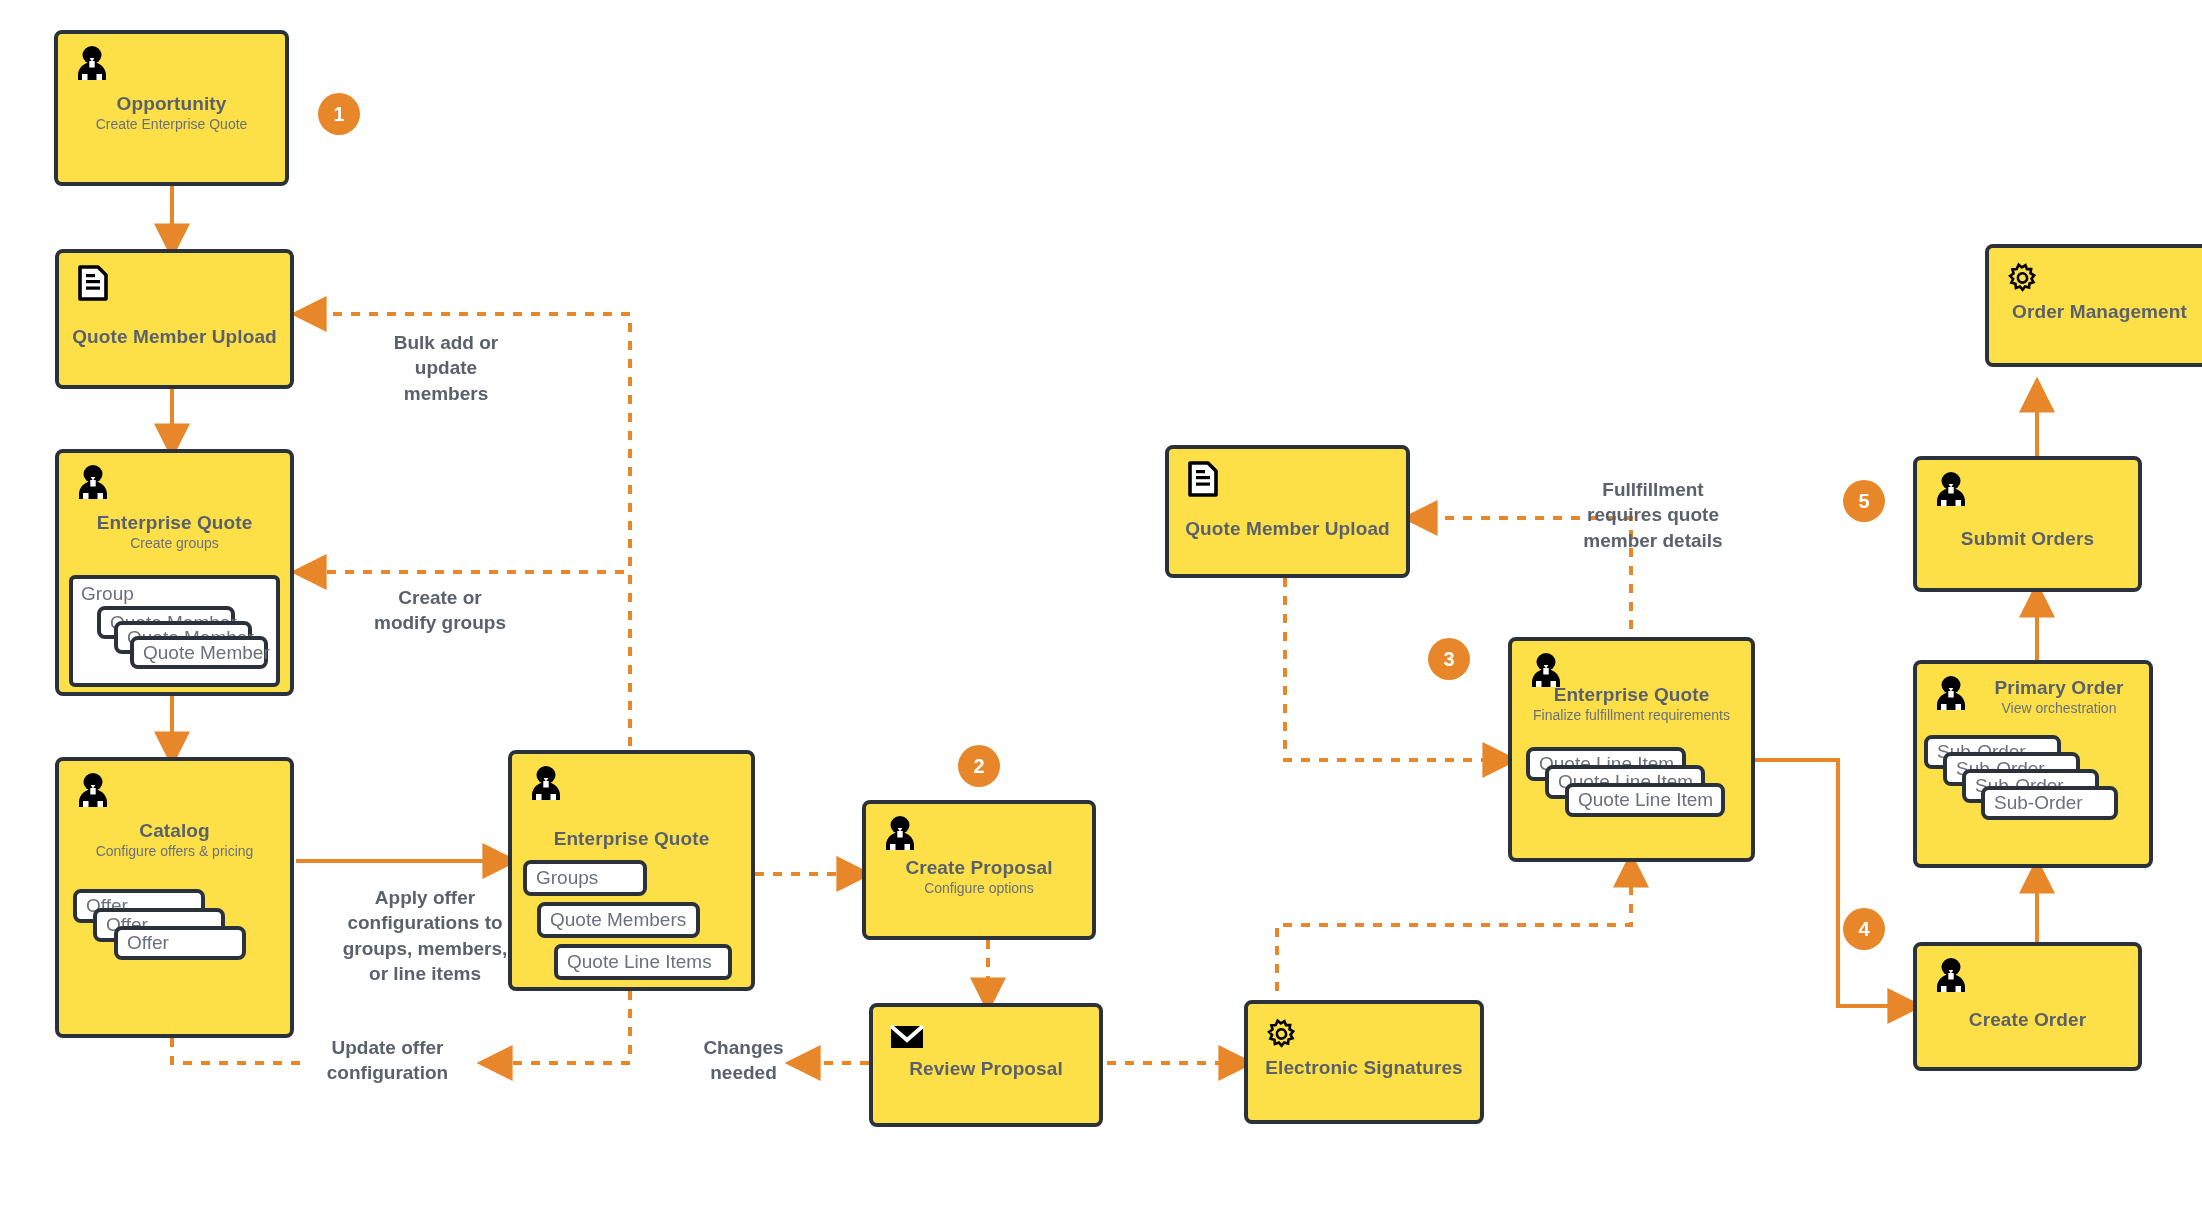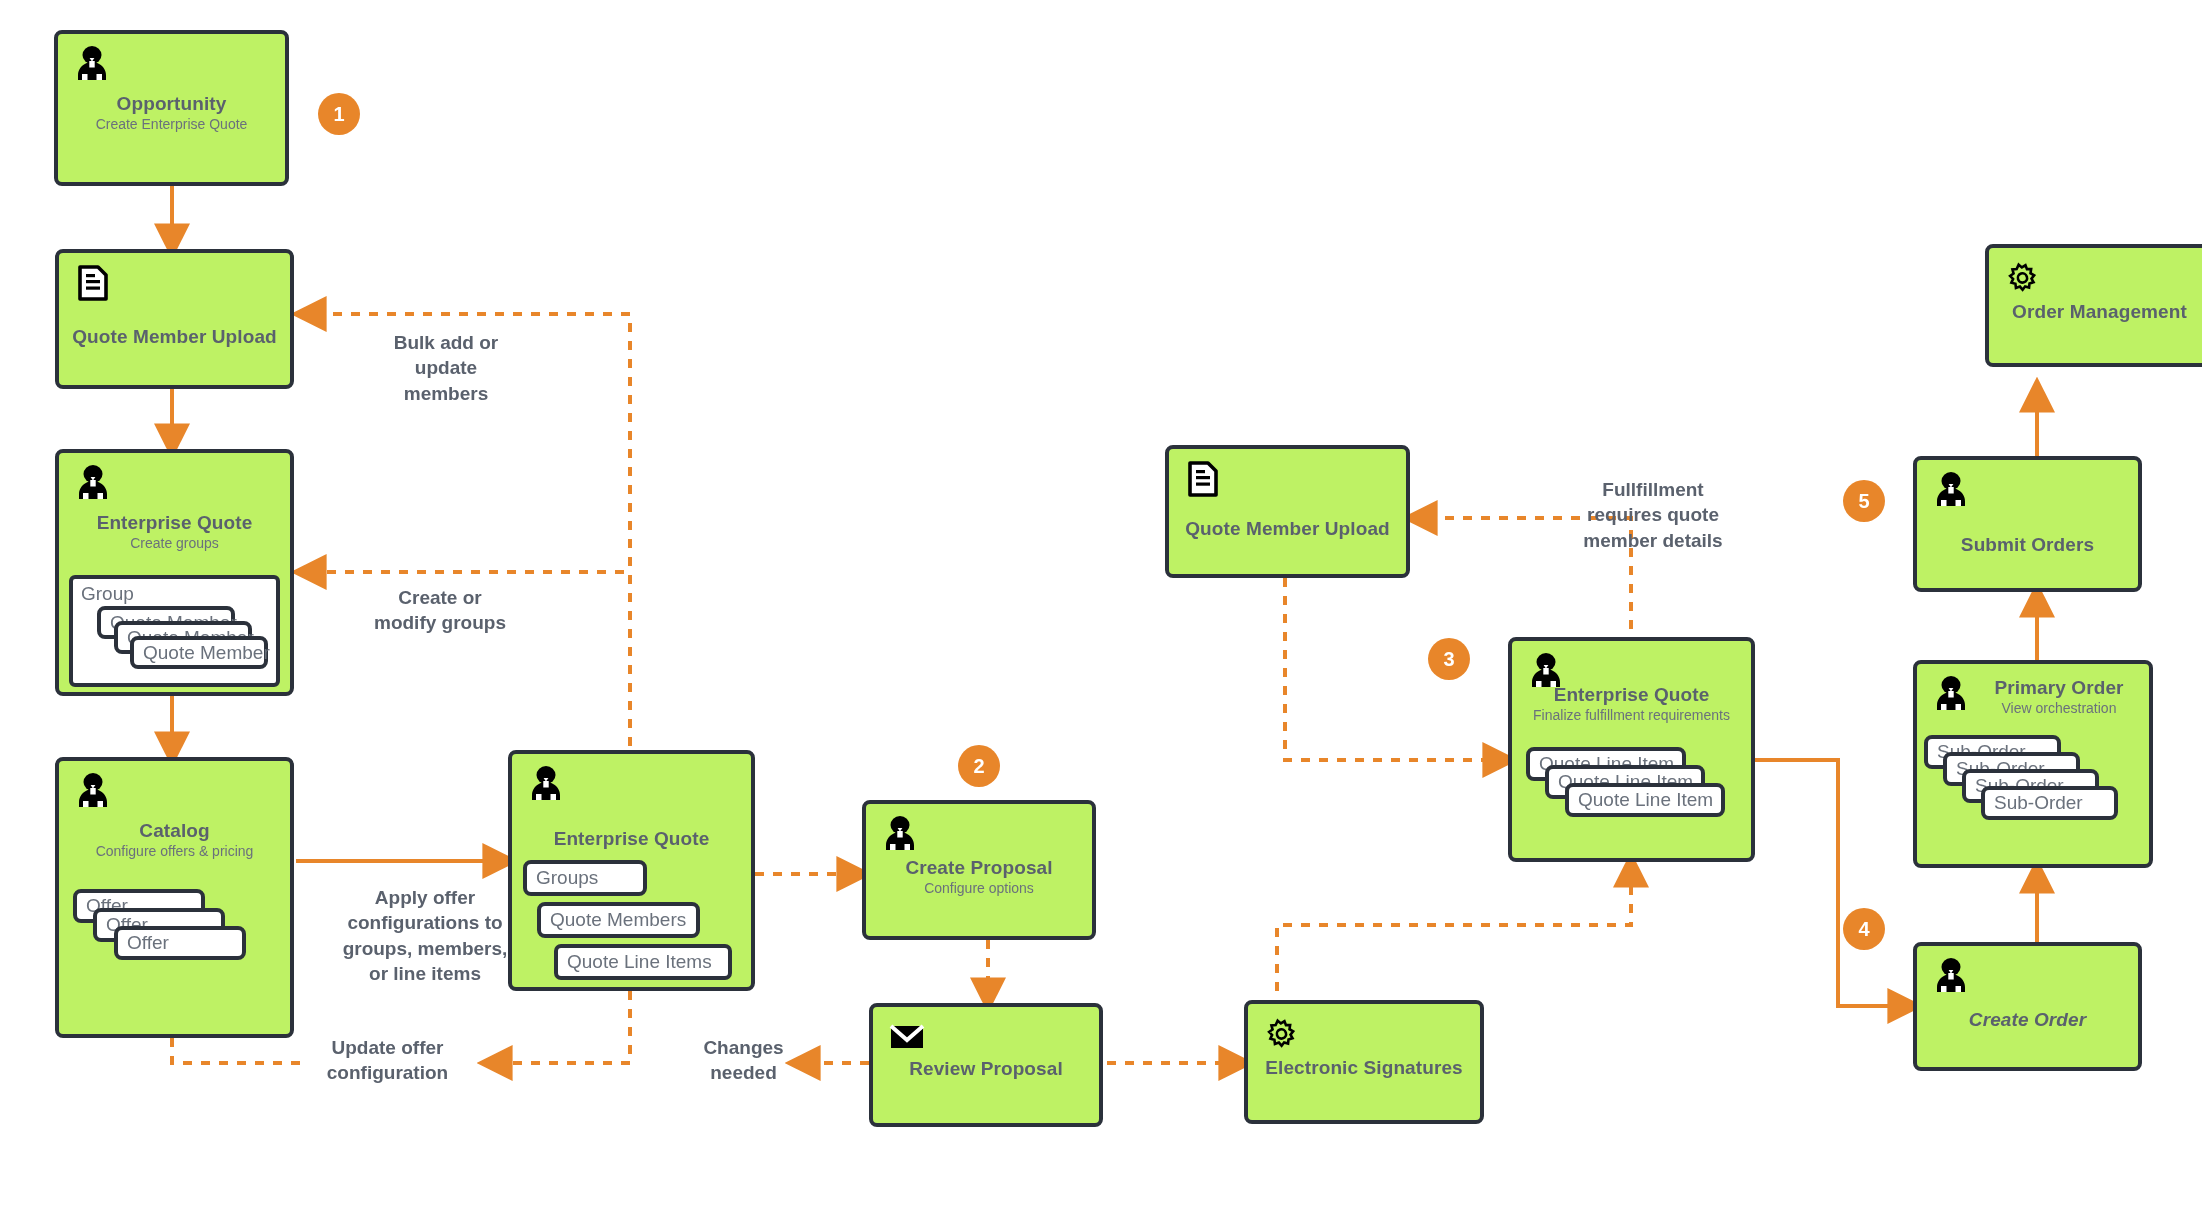--- a/index.html
+++ b/index.html
@@ -2,21 +2,21 @@
 <html><head>
 <meta charset="utf-8">
 <style>
   html,body{margin:0;padding:0;background:#ffffff;}
   body{font-family:"Liberation Sans",sans-serif;}
   #stage{position:relative;width:2202px;height:1205px;background:#ffffff;overflow:hidden;}
 
   
   .node{
     position:absolute;
-    background:#bef264;
+    background:#fde047;
     border:4px solid #2b313b;
     border-radius:8px;
     box-sizing:border-box;
     z-index:5;
   }
   .node .icon{
     position:absolute;
     left:14px;top:10px;
     width:40px;height:40px;
     z-index:3;
@@ -353,21 +353,21 @@
           <g fill="#000">
             <ellipse cx="20" cy="11" rx="9.5" ry="9"></ellipse>
             <path d="M20 19.5c-1.6 0-2.7-.6-3.2-1.5l-2.1 1.1C9.6 21.3 6 25.6 6 31.2V36h28v-4.8c0-5.6-3.6-9.9-8.7-12.1l-2.1-1.1c-.5.9-1.6 1.5-3.2 1.5z"></path>
             <rect x="10" y="30" width="5.5" height="6" fill="#fff"></rect>
             <rect x="24.5" y="30" width="5.5" height="6" fill="#fff"></rect>
             <path d="M20 17.5 17.6 14h4.8z" fill="#fff"></path>
             <rect x="17.3" y="17" width="5.4" height="6.5" fill="#fff"></rect>
           </g>
         </svg>
     </span>
-    <div class="titles" style="top:73px;">
+    <div class="titles" style="top:67px;">
       <div class="t-main">Submit Orders</div>
     </div>
   </div>
 
   <div class="node" style="left:1913px;top:660px;width:240px;height:208px;">
     <span class="icon">
       <svg viewBox="0 0 40 40">
           <g fill="#000">
             <ellipse cx="20" cy="11" rx="9.5" ry="9"></ellipse>
             <path d="M20 19.5c-1.6 0-2.7-.6-3.2-1.5l-2.1 1.1C9.6 21.3 6 25.6 6 31.2V36h28v-4.8c0-5.6-3.6-9.9-8.7-12.1l-2.1-1.1c-.5.9-1.6 1.5-3.2 1.5z"></path>
@@ -394,21 +394,21 @@
           <g fill="#000">
             <ellipse cx="20" cy="11" rx="9.5" ry="9"></ellipse>
             <path d="M20 19.5c-1.6 0-2.7-.6-3.2-1.5l-2.1 1.1C9.6 21.3 6 25.6 6 31.2V36h28v-4.8c0-5.6-3.6-9.9-8.7-12.1l-2.1-1.1c-.5.9-1.6 1.5-3.2 1.5z"></path>
             <rect x="10" y="30" width="5.5" height="6" fill="#fff"></rect>
             <rect x="24.5" y="30" width="5.5" height="6" fill="#fff"></rect>
             <path d="M20 17.5 17.6 14h4.8z" fill="#fff"></path>
             <rect x="17.3" y="17" width="5.4" height="6.5" fill="#fff"></rect>
           </g>
         </svg>
     </span>
-    <div class="titles" style="top:62px;font-style:italic;">
+    <div class="titles" style="top:62px;">
       <div class="t-main">Create Order</div>
     </div>
   </div>
 
   <div class="badge" style="left:318px;top:93px;">1</div>
   <div class="badge" style="left:958px;top:745px;">2</div>
   <div class="badge" style="left:1428px;top:638px;">3</div>
   <div class="badge" style="left:1843px;top:908px;">4</div>
   <div class="badge" style="left:1843px;top:480px;">5</div>
 

